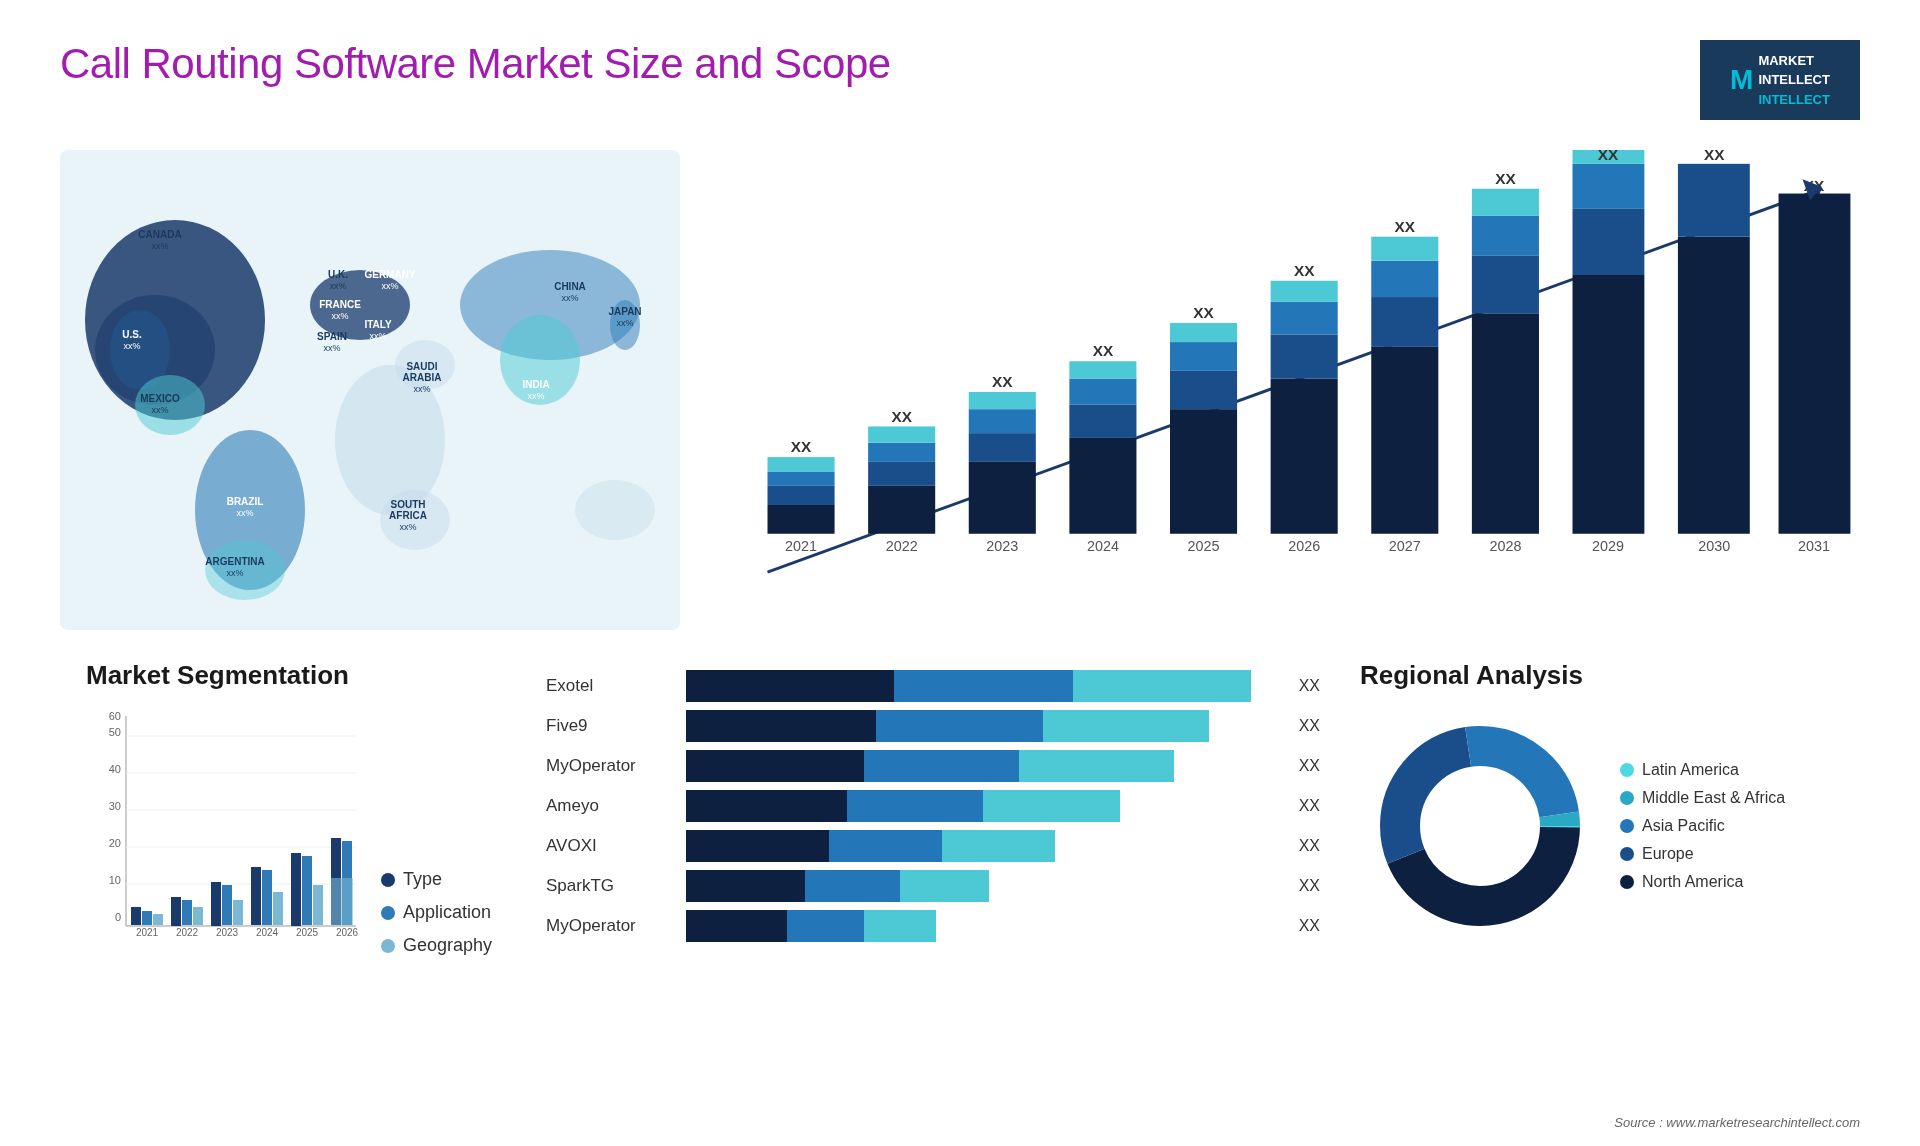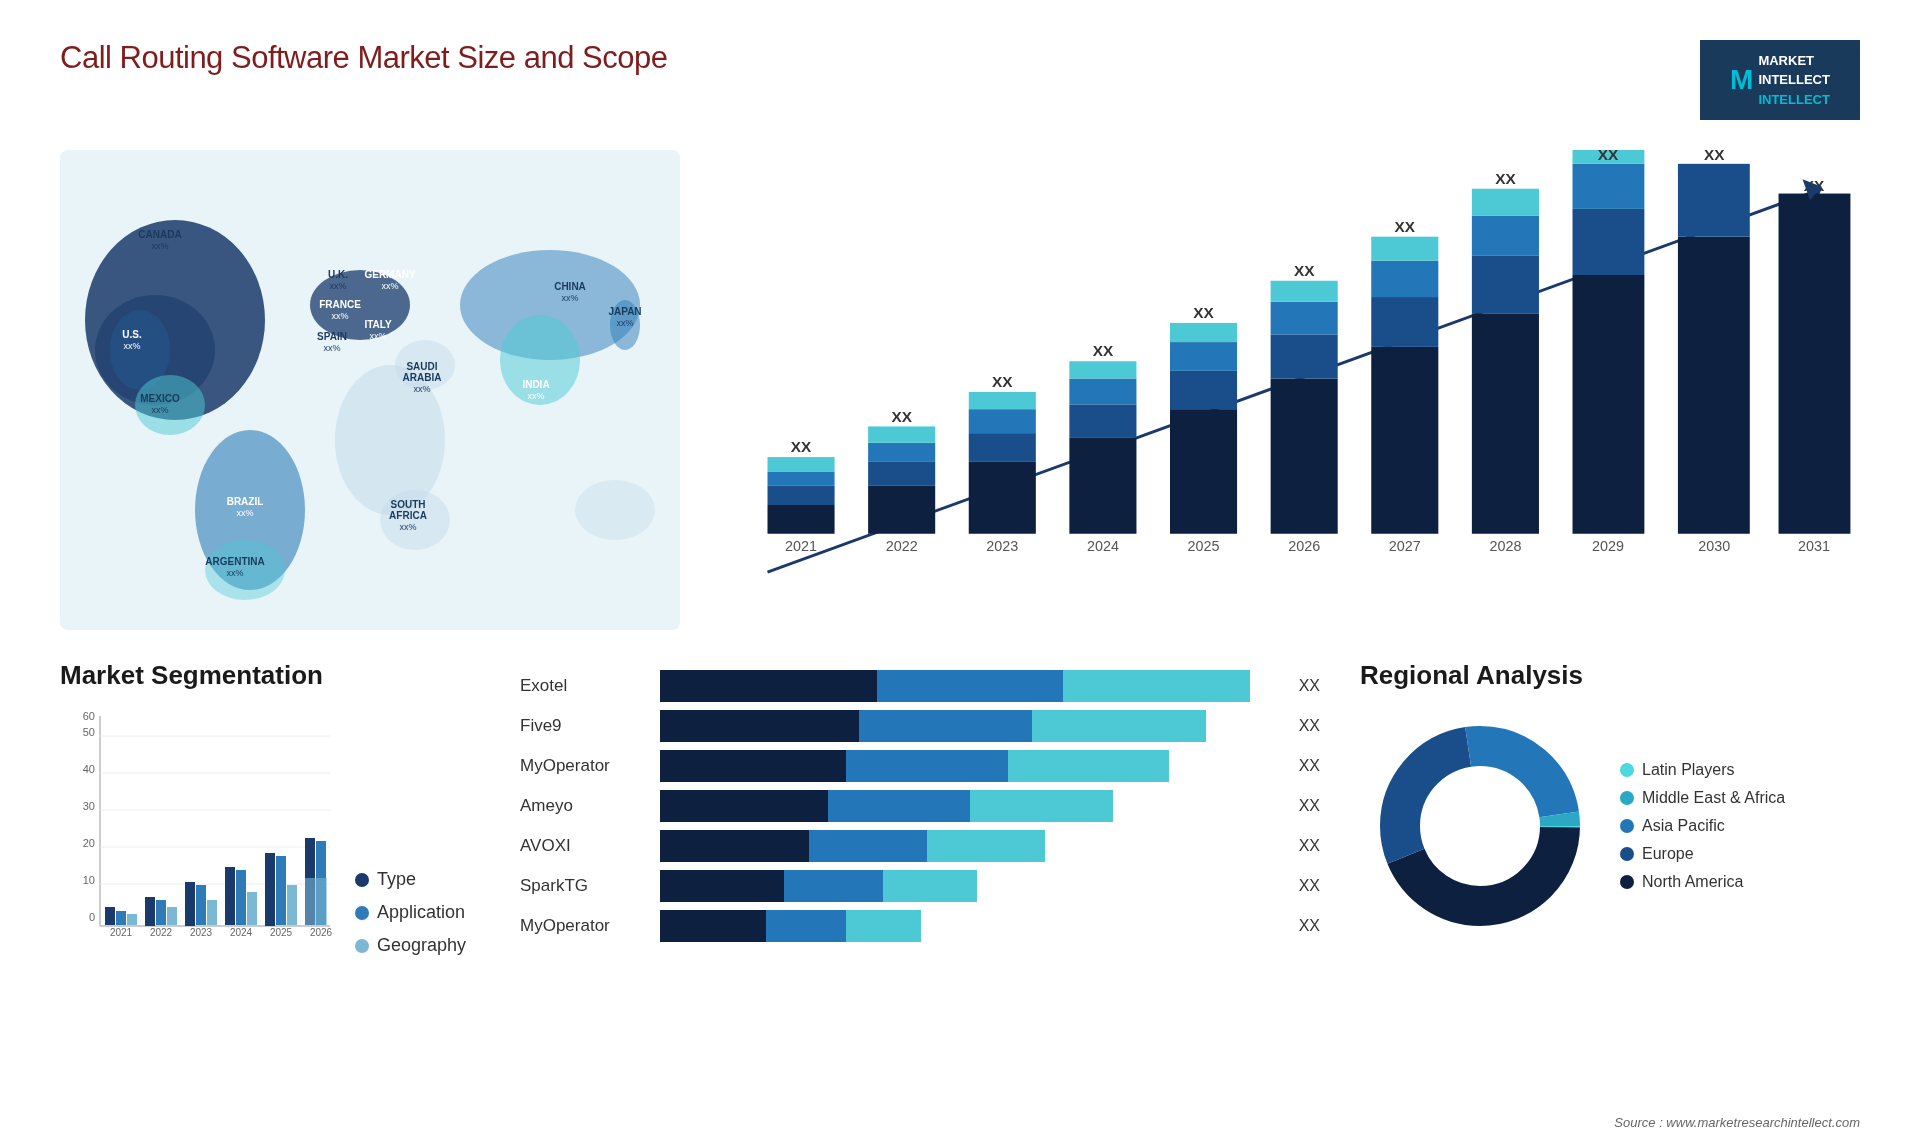--- a/index.html
+++ b/index.html
@@ -21,23 +21,23 @@
 
     
     .header {
       display: flex;
       justify-content: space-between;
       align-items: flex-start;
       margin-bottom: 30px;
     }
 
     .main-title {
-      font-size: 31px;
+      font-size: 42px;
       font-weight: 300;
-      color: #7f1d1d;
+      color: #a21caf;
       letter-spacing: -0.5px;
     }
 
     .logo-area {
       display: flex;
       flex-direction: column;
       align-items: center;
     }
 
     .logo-box {
@@ -324,21 +324,21 @@
 
         <rect x="1115" y="35" width="75" height="355" fill="#0d2040"></rect>
         <text x="1152" y="32" text-anchor="middle" font-size="16" font-weight="bold" fill="#333">XX</text>
         <text x="1152" y="408" text-anchor="middle" font-size="15" fill="#555">2031</text>
 
         <polygon points="1160,28 1140,20 1148,42" fill="#1a3a6b"></polygon>
       </svg>
     </div>
   </div>
 
-  <div style="display:flex; gap:40px; margin-top:10px; align-items:flex-start;">
+  <div style="display:flex; gap:40px; margin-top:10px; align-items:flex-start;margin-left:26px;">
 
     <div style="width:420px; flex-shrink:0;">
       <h2 class="section-title">Market Segmentation</h2>
       <div style="display:flex; align-items:flex-end;">
         <svg viewBox="0 0 280 250" width="280" height="250">
 
           <line x1="40" y1="10" x2="40" y2="220" stroke="#999" stroke-width="1"></line>
           <line x1="40" y1="220" x2="270" y2="220" stroke="#999" stroke-width="1"></line>
 
           <text x="35" y="215" text-anchor="end" font-size="11" fill="#666">0</text>
@@ -504,21 +504,21 @@
           <circle cx="120" cy="120" r="80" fill="none" stroke="#2376b7" stroke-width="40" stroke-dasharray="125.7 501.3" stroke-dashoffset="-364.4"></circle>
           <circle cx="120" cy="120" r="80" fill="none" stroke="#2aa8c4" stroke-width="40" stroke-dasharray="75.4 551.6" stroke-dashoffset="-490.1"></circle>
           <circle cx="120" cy="120" r="80" fill="none" stroke="#4dd9e0" stroke-width="40" stroke-dasharray="62.8 564.2" stroke-dashoffset="-565.5"></circle>
 
           <circle cx="120" cy="120" r="57" fill="white"></circle>
         </svg>
 
         <div class="regional-legend">
           <div class="regional-legend-item">
             <div class="regional-dot" style="background:#4dd9e0;"></div>
-            <span>Latin Players</span>
+            <span>Latin America</span>
           </div>
           <div class="regional-legend-item">
             <div class="regional-dot" style="background:#2aa8c4;"></div>
             <span>Middle East &amp; Africa</span>
           </div>
           <div class="regional-legend-item">
             <div class="regional-dot" style="background:#2376b7;"></div>
             <span>Asia Pacific</span>
           </div>
           <div class="regional-legend-item">

